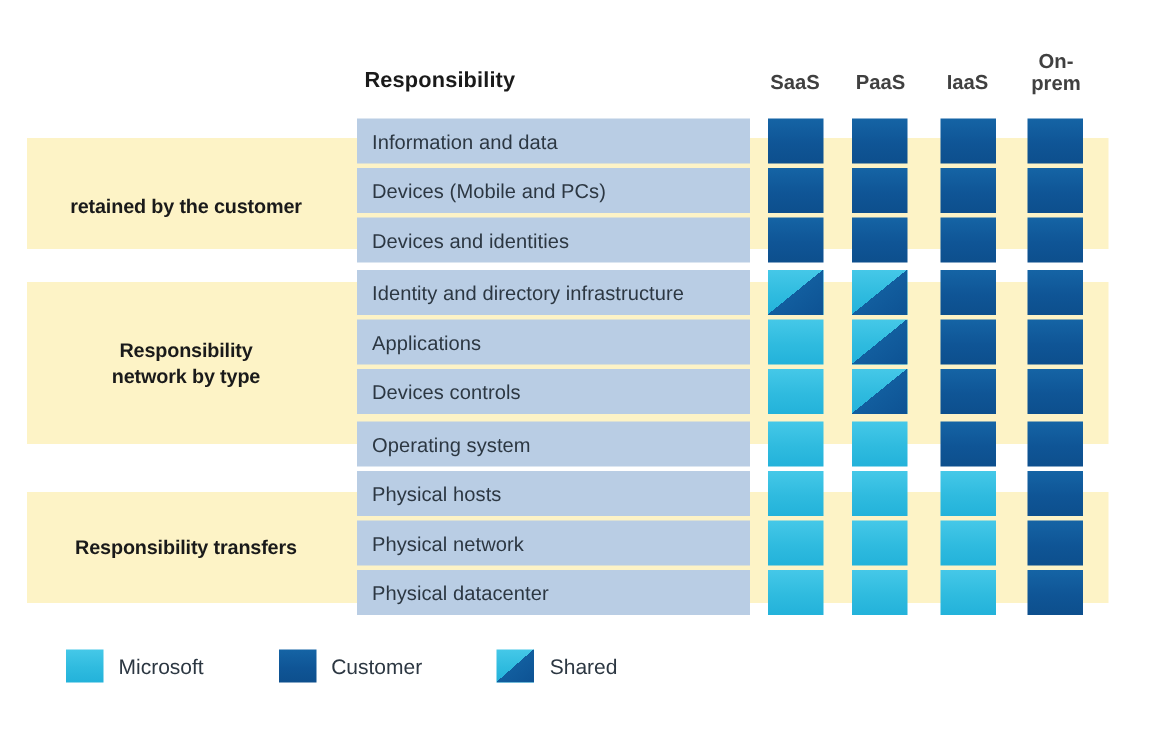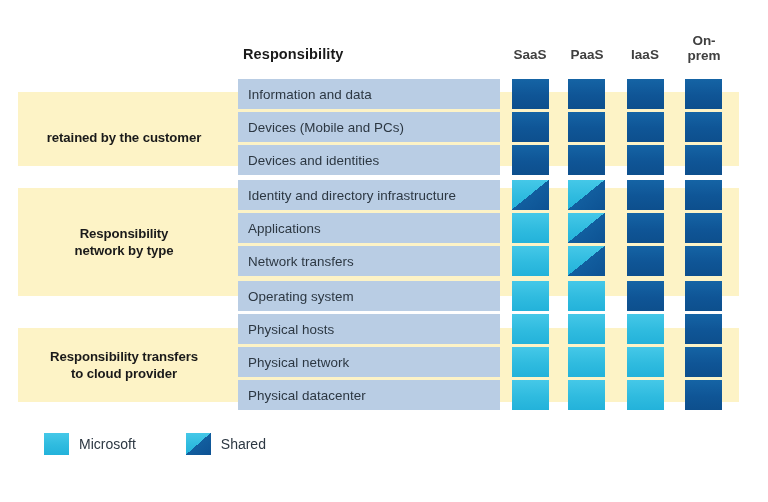--- a/index.html
+++ b/index.html
@@ -164,21 +164,21 @@
       <div class="group-band" style="top: 92px; height: 74px;"></div>
       <div class="group-label" style="top: 92px; height: 74px;">
         <div><br><span>retained by the customer</span></div>
       </div>
       <div class="group-band" style="top: 188px; height: 108px;"></div>
       <div class="group-label" style="top: 188px; height: 108px;">
         <div><span>Responsibility</span><br><span>network by type</span></div>
       </div>
       <div class="group-band" style="top: 328px; height: 74px;"></div>
       <div class="group-label" style="top: 328px; height: 74px;">
-        <div><span>Responsibility transfers</span><br><span>to cloud provider</span></div>
+        <div><span>Responsibility transfers</span><br></div>
       </div>
     </div>
 
   <div class="resp-header">Responsibility</div>
 
   <div id="col-headers">
       <div class="col-header" style="left: 502px; top: 47px;"><span>SaaS</span></div>
       <div class="col-header" style="left: 559px; top: 47px;"><span>PaaS</span></div>
       <div class="col-header" style="left: 617px; top: 47px;"><span>IaaS</span></div>
       <div class="col-header" style="left: 676px; top: 33px;"><span>On-</span><br><span>prem</span></div>
@@ -194,21 +194,21 @@
       <div class="row-chip" style="top: 145px; height: 30px;">
         <span>Devices and identities</span>
       </div>
       <div class="row-chip" style="top: 180px; height: 30px;">
         <span>Identity and directory infrastructure</span>
       </div>
       <div class="row-chip" style="top: 213px; height: 30px;">
         <span>Applications</span>
       </div>
       <div class="row-chip" style="top: 246px; height: 30px;">
-        <span>Network transfers</span>
+        <span>Devices controls</span>
       </div>
       <div class="row-chip" style="top: 281px; height: 30px;">
         <span>Operating system</span>
       </div>
       <div class="row-chip" style="top: 314px; height: 30px;">
         <span>Physical hosts</span>
       </div>
       <div class="row-chip" style="top: 347px; height: 30px;">
         <span>Physical network</span>
       </div>
@@ -267,20 +267,24 @@
       <div class="cell microsoft" style="left: 627px; top: 380px; height: 30px;"></div>
       <div class="cell customer" style="left: 685px; top: 380px; height: 30px;"></div>
     </div>
 
   <div class="legend" id="legend">
       <div class="legend-item">
         <div class="legend-swatch microsoft"></div>
         <div class="legend-label">Microsoft</div>
       </div>
       <div class="legend-item">
+        <div class="legend-swatch customer"></div>
+        <div class="legend-label">Customer</div>
+      </div>
+      <div class="legend-item">
         <div class="legend-swatch shared">
           <div class="tri"></div>
         </div>
         <div class="legend-label">Shared</div>
       </div>
     </div>
 
 </div>
 
 </body></html>

